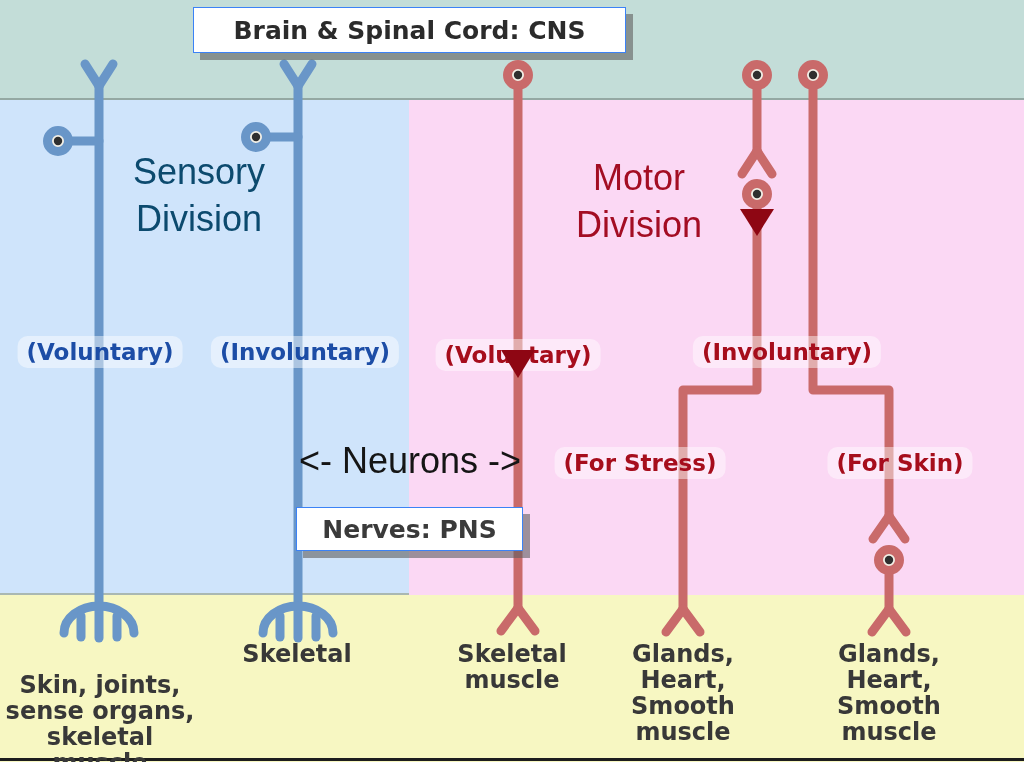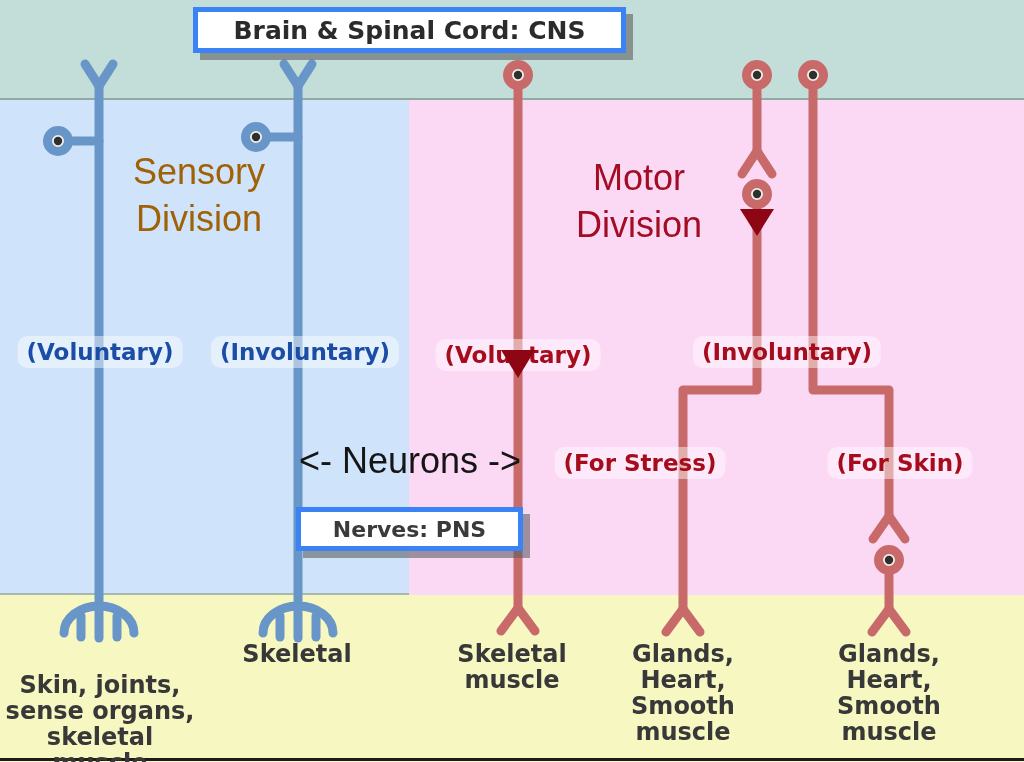--- a/index.html
+++ b/index.html
@@ -26,21 +26,21 @@
   .soma-red{fill:#f2efe6;stroke:#c96a6a;stroke-width:9;}
   .soma-dot{fill:#2f2f2f;stroke:none;}
   .arrow{fill:#8e0613;stroke:none;}
 
   
   .division-title{
     position:absolute;z-index:3;transform:translateX(-50%);
     font-family:"Liberation Sans","DejaVu Sans",sans-serif;
     font-size:36px;line-height:47px;text-align:center;font-weight:500;white-space:nowrap;
   }
-  #sensory-title{left:199px;top:148px;color:#a16207;}
+  #sensory-title{left:199px;top:148px;color:#0c4a6e;}
   #motor-title{left:639px;top:154px;color:#a30d23;}
 
   .mode-label{
     position:absolute;z-index:3;transform:translateX(-50%);
     font-size:23px;font-weight:bold;white-space:nowrap;
     background:rgba(255,255,255,0.45);padding:3px 9px;border-radius:10px;
   }
   .mode-blue{color:#1c4da6;}
   .mode-red{color:#a60d1c;}
   #lbl-sens-vol{left:100px;top:336px;}
@@ -50,27 +50,27 @@
   #lbl-stress{left:640px;top:447px;}
   #lbl-rest{left:900px;top:447px;}
 
   #neurons-label{
     position:absolute;z-index:3;left:410px;top:440px;transform:translateX(-50%);
     font-family:"Liberation Sans","DejaVu Sans",sans-serif;
     font-size:36px;color:#151515;white-space:nowrap;
   }
 
   .title-box{
-    position:absolute;z-index:5;background:#ffffff;border:5px solid #3b82f6;
+    position:absolute;z-index:5;background:#ffffff;border:1px solid #3b82f6;
     box-shadow:7px 7px 0 rgba(95,95,95,0.6);
     display:flex;align-items:center;justify-content:center;
     font-weight:bold;color:#2b2b2b;white-space:nowrap;box-sizing:border-box;
   }
   #cns-box{left:193px;top:7px;width:433px;height:46px;font-size:25px;}
-  #pns-box{left:296px;top:507px;width:227px;height:44px;font-size:22px;color:#3a3a3a;}
+  #pns-box{left:296px;top:507px;width:227px;height:44px;font-size:25px;color:#3a3a3a;}
 
   .target-label{
     position:absolute;z-index:3;transform:translateX(-50%);
     font-size:24px;font-weight:bold;line-height:26px;color:#383838;
     text-align:center;white-space:nowrap;top:641px;
   }
   #target-skin{left:100px;margin-top:31px;}
   #target-visceral{left:297px;}
   #target-skeletal{left:512px;}
   #target-glands-stress{left:683px;}

